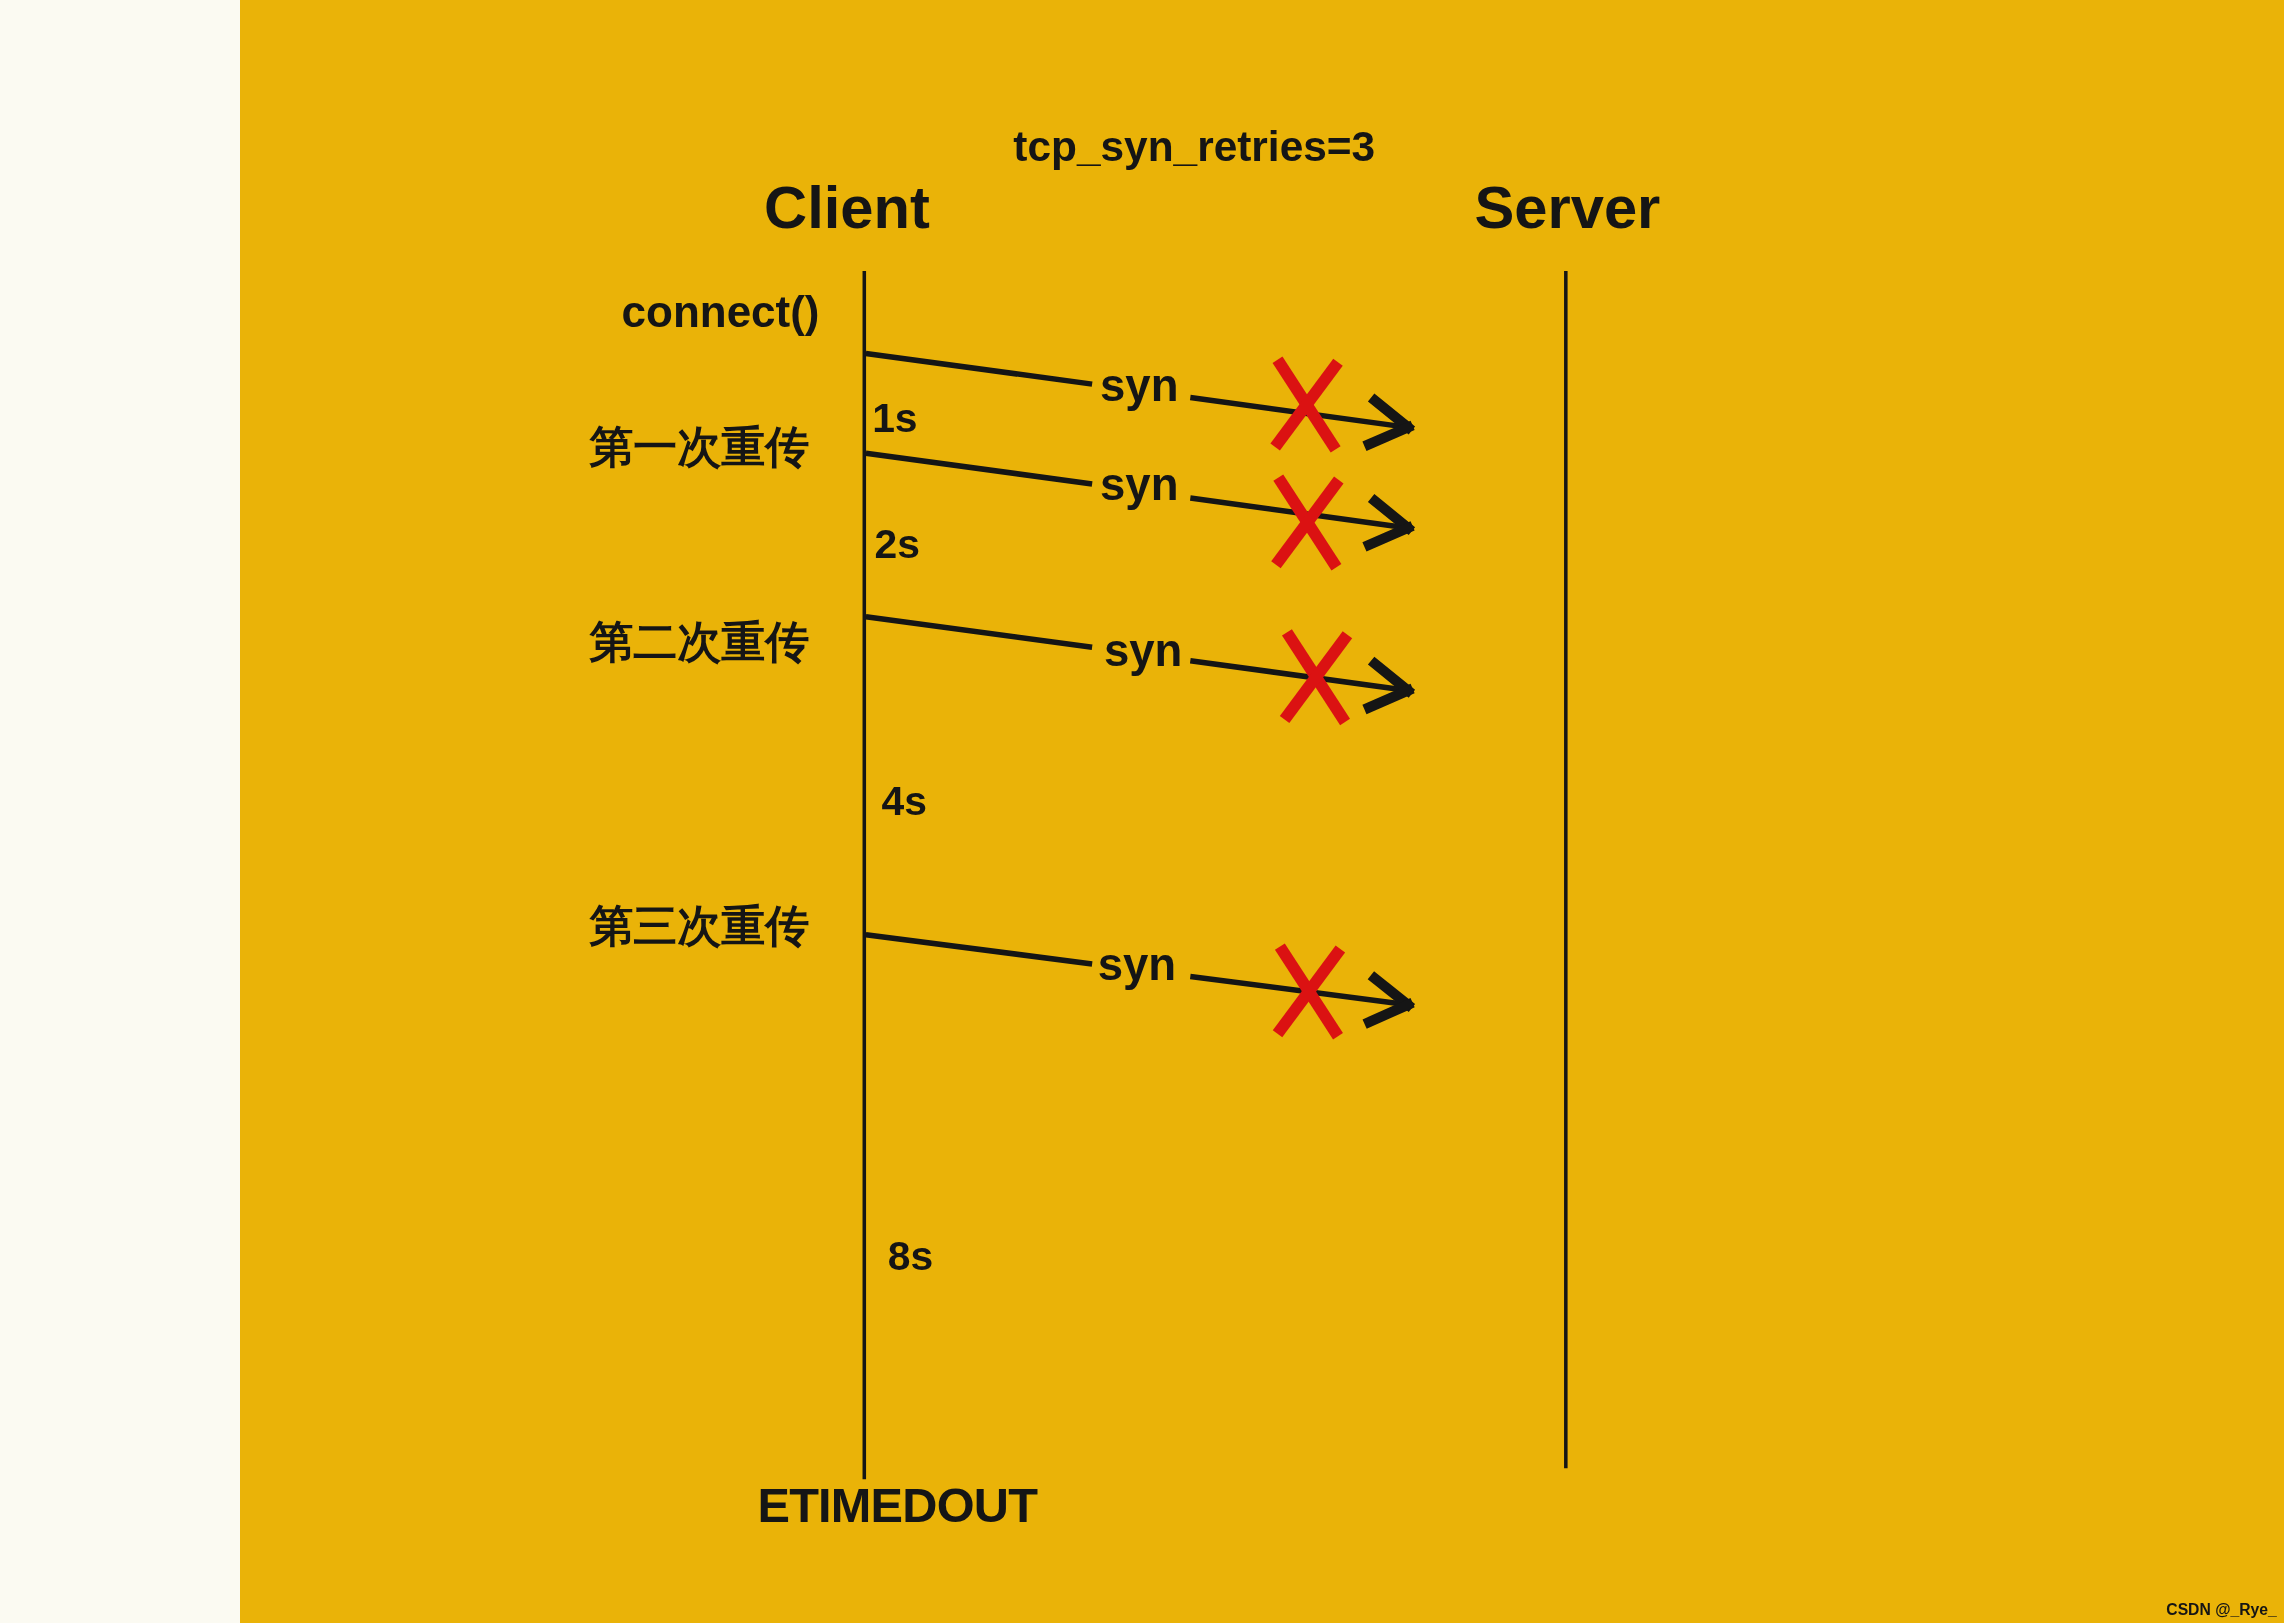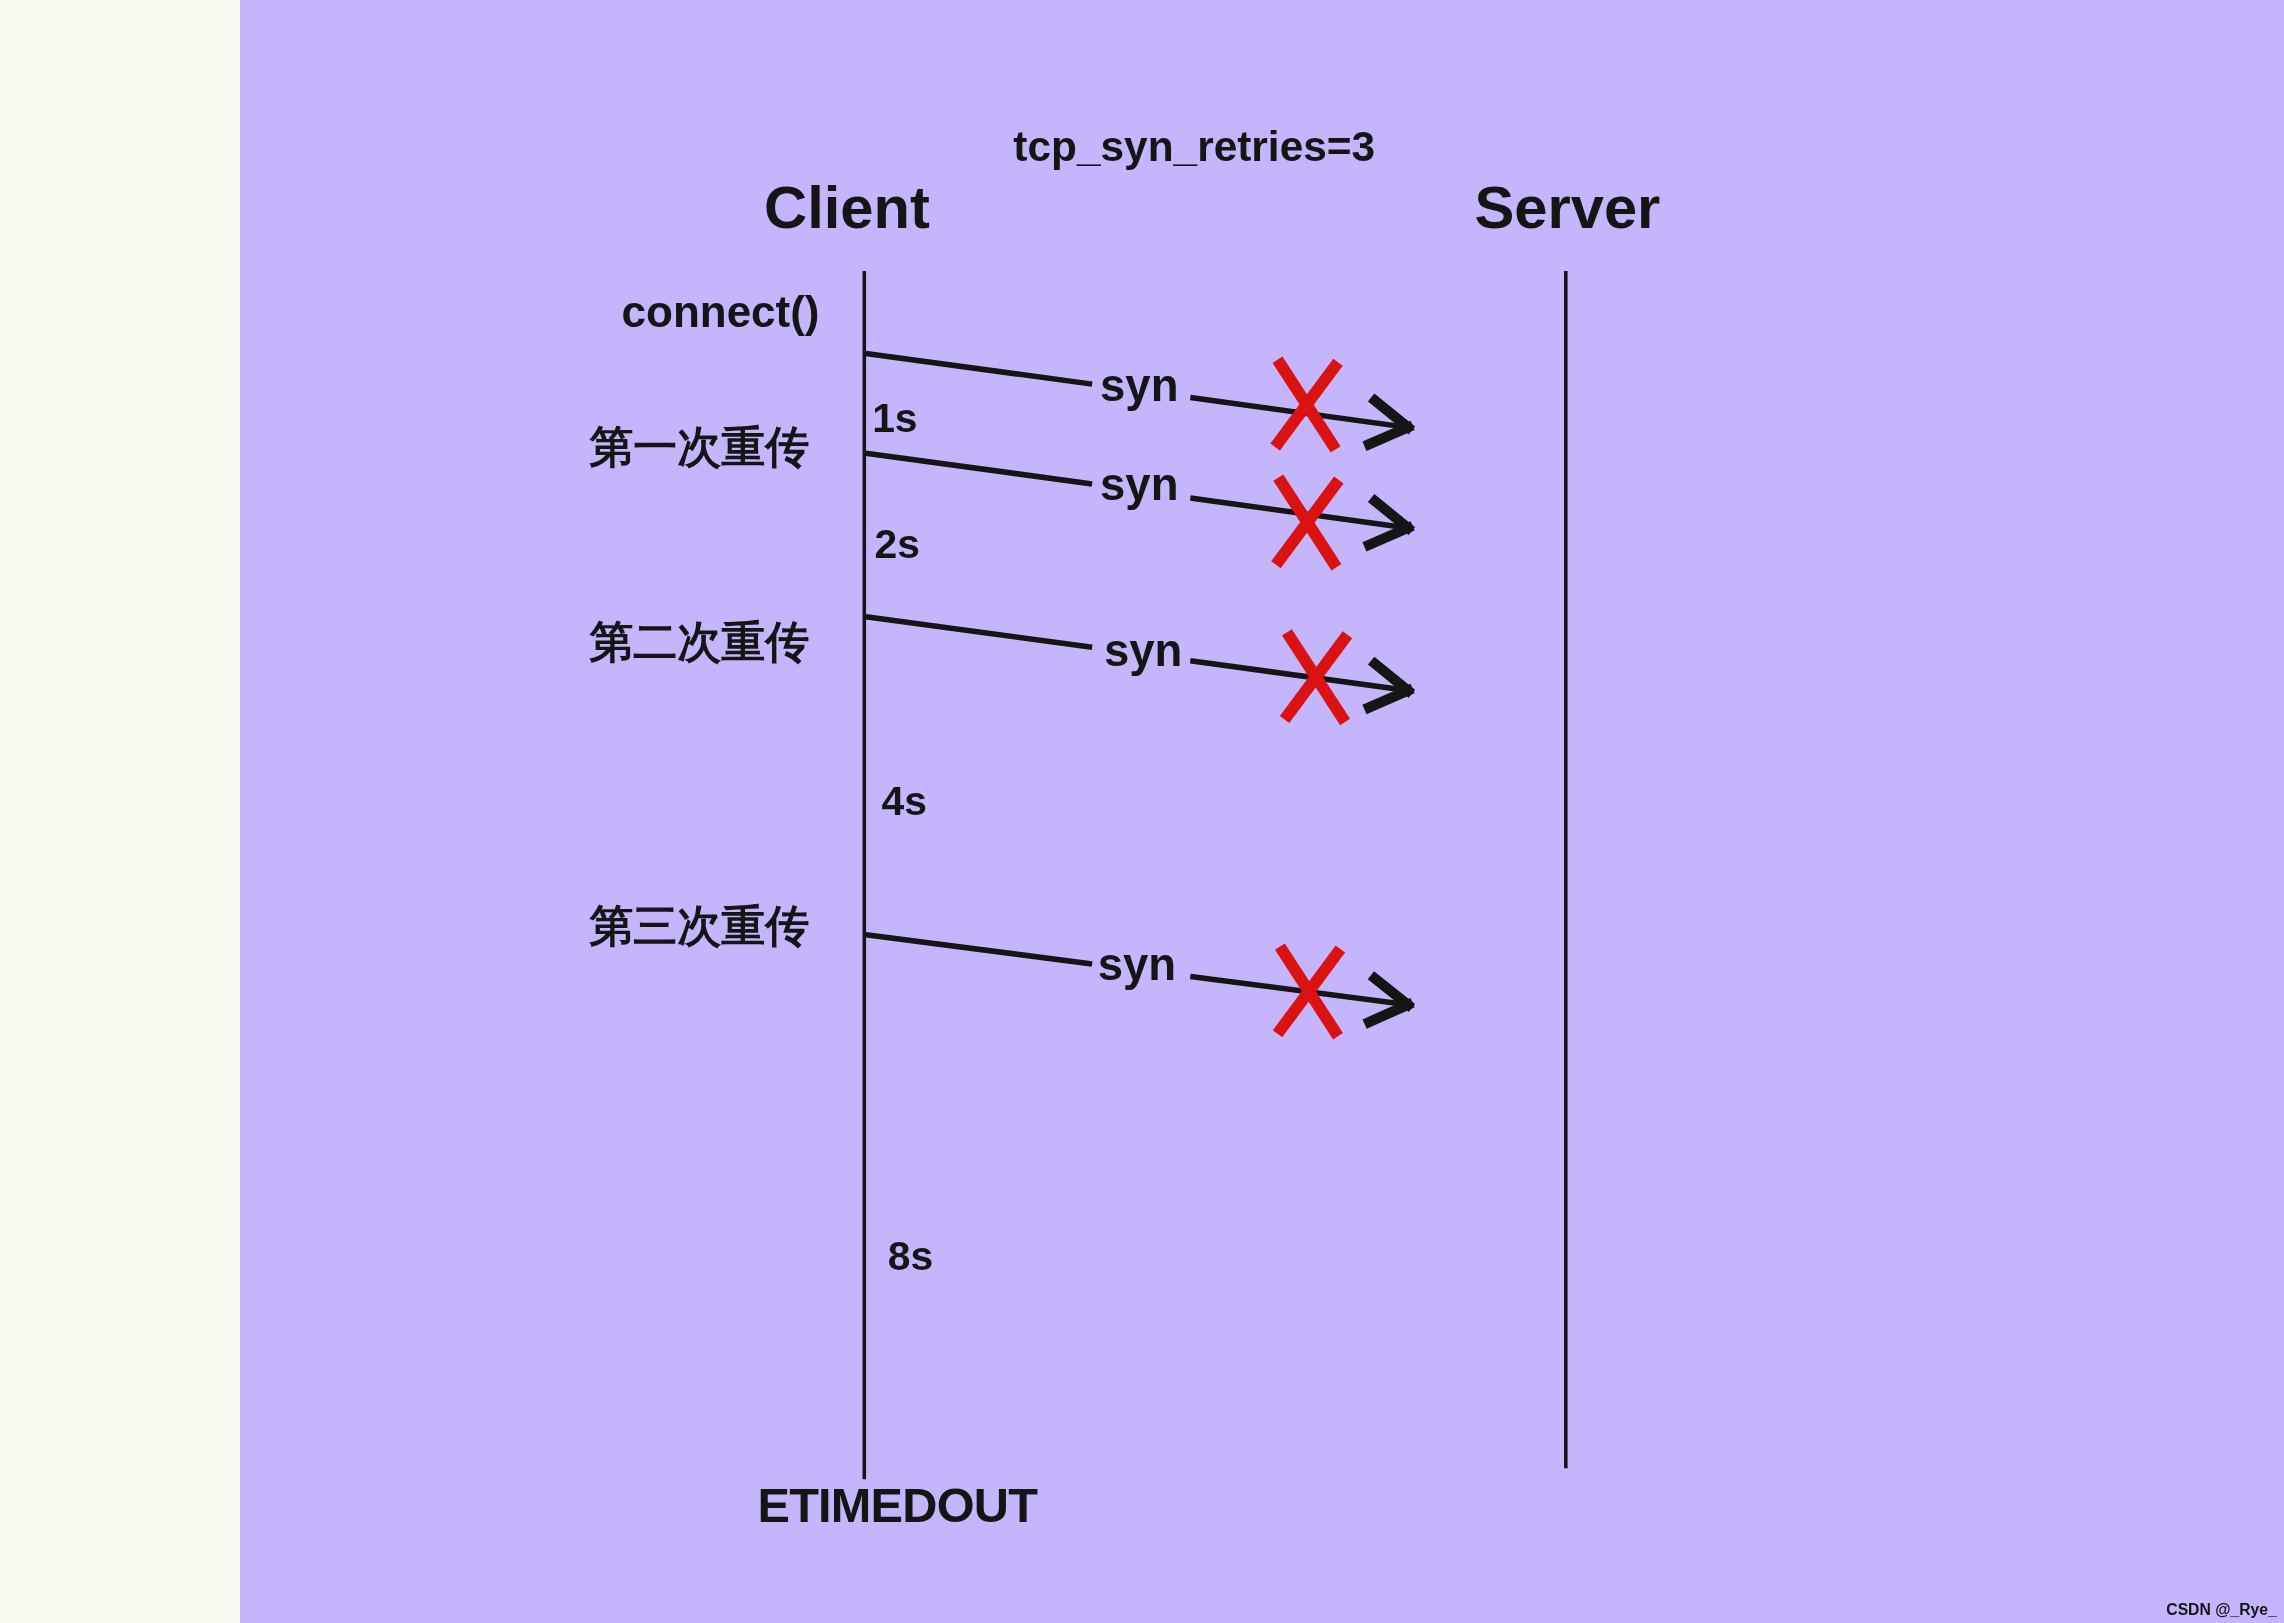--- a/index.html
+++ b/index.html
@@ -4,21 +4,21 @@
 <style>
   html, body {
     margin: 0;
     padding: 0;
     background: #FAF8E7;
   }
   .stage {
     position: relative;
     width: 2284px;
     height: 1623px;
-    background: #c4b5fd;
+    background: #eab308;
     overflow: hidden;
     font-family: "Liberation Sans", sans-serif;
   }
   .left-strip {
     position: absolute;
     left: 0; top: 0;
     width: 240px;
     height: 1623px;
     background: #FBFAF2;
   }

